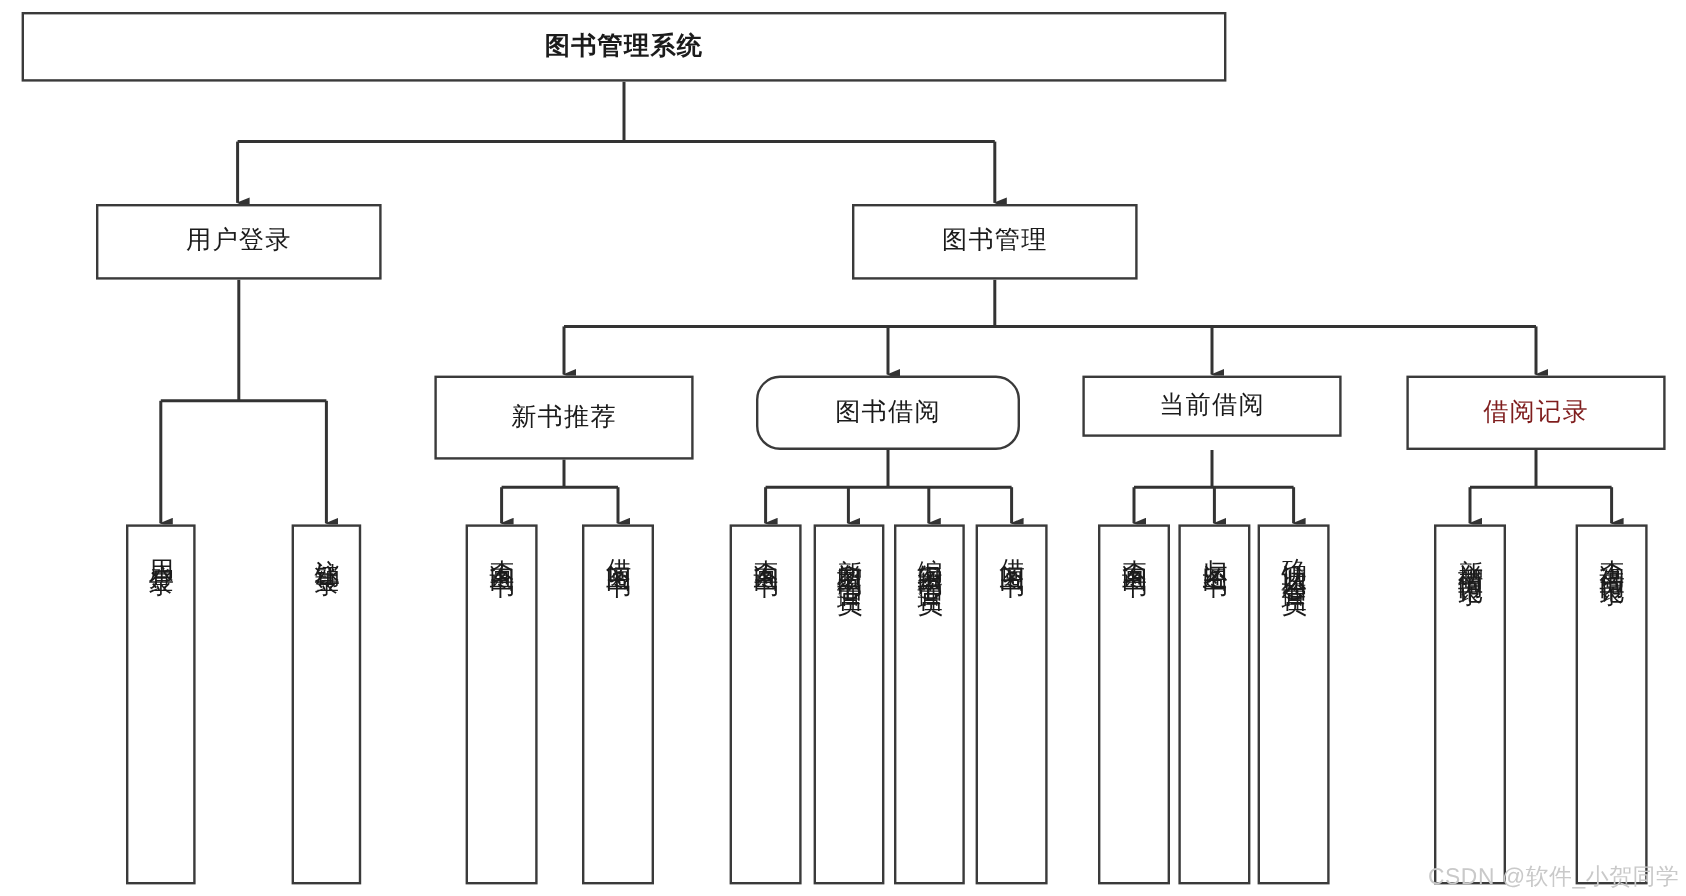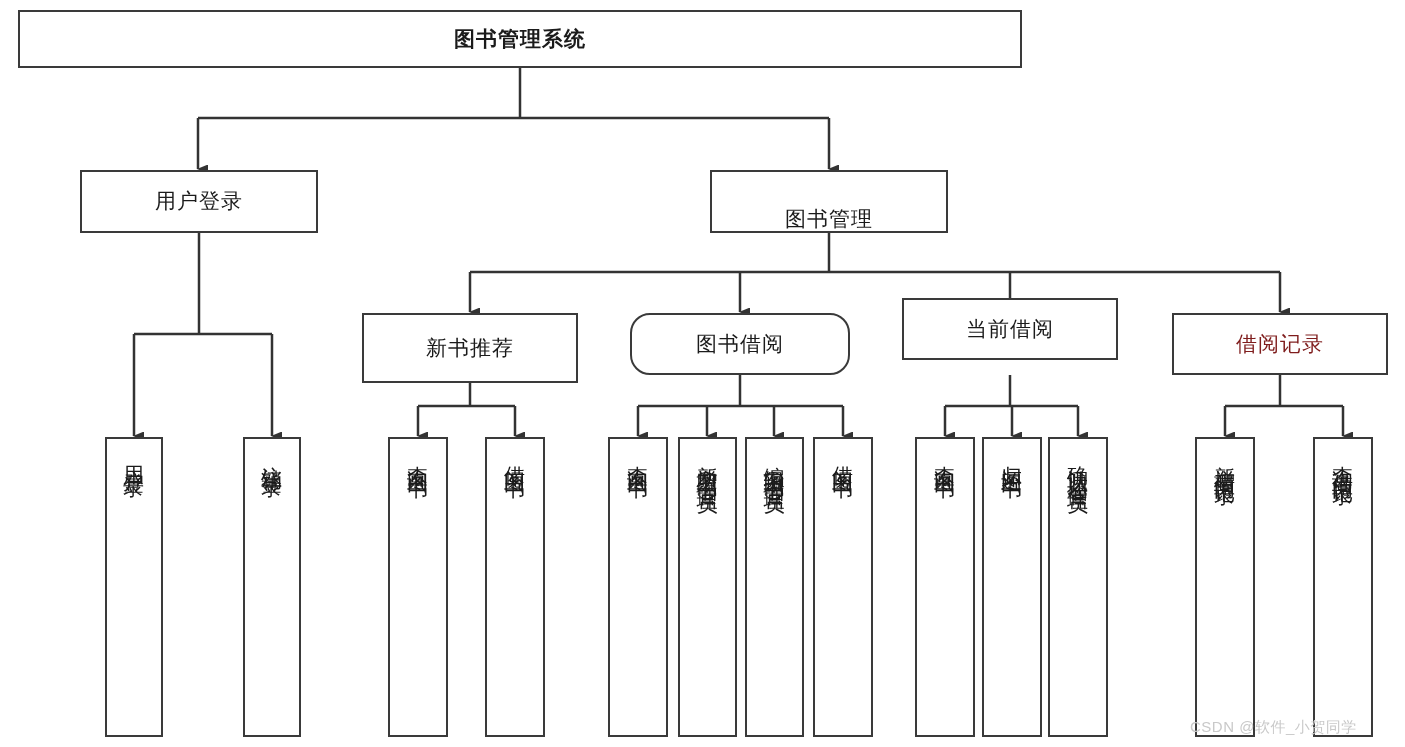--- a/index.html
+++ b/index.html
@@ -51,21 +51,21 @@
     writing-mode: vertical-rl;
     text-orientation: upright;
     font-size: 21px;
     letter-spacing: 4px;
     line-height: 1;
     white-space: nowrap;
     text-align: left;
   }
   .watermark {
     position: absolute;
-    font-size: 15px;
+    font-size: 19px;
     color: #c9c9c9;
     white-space: nowrap;
     letter-spacing: 0.5px;
   }
 </style>
 </head>
 <body>
 
 <div id="canvas">
 
@@ -112,30 +112,30 @@
       </g>
   </svg>
 
   <div id="nodes-layer">
       <div class="node" style="left: 18px; top: 10px; width: 1004px; height: 58px; border-color: rgb(58, 58, 58); background: rgb(255, 255, 255);">
         <span class="label" style="color: rgb(27, 27, 27); font-weight: bold;">图书管理系统</span>
       </div>
       <div class="node" style="left: 80px; top: 170px; width: 238px; height: 63px; border-color: rgb(58, 58, 58); background: rgb(255, 255, 255);">
         <span class="label" style="color: rgb(27, 27, 27);">用户登录</span>
       </div>
-      <div class="node" style="left: 710px; top: 170px; width: 238px; height: 63px; border-color: rgb(58, 58, 58); background: rgb(255, 255, 255); align-items: flex-end;">
+      <div class="node" style="left: 710px; top: 170px; width: 238px; height: 63px; border-color: rgb(58, 58, 58); background: rgb(255, 255, 255);">
         <span class="label" style="color: rgb(27, 27, 27);">图书管理</span>
       </div>
       <div class="node" style="left: 362px; top: 313px; width: 216px; height: 70px; border-color: rgb(58, 58, 58); background: rgb(255, 255, 255);">
         <span class="label" style="color: rgb(27, 27, 27);">新书推荐</span>
       </div>
       <div class="node" style="left: 630px; top: 313px; width: 220px; height: 62px; border-color: rgb(58, 58, 58); background: rgb(255, 255, 255); border-radius: 20px;">
         <span class="label" style="color: rgb(27, 27, 27);">图书借阅</span>
       </div>
-      <div class="node" style="left: 902px; top: 298px; width: 216px; height: 62px; border-color: rgb(58, 58, 58); background: rgb(255, 255, 255); align-items: center;">
+      <div class="node" style="left: 902px; top: 313px; width: 216px; height: 51px; border-color: rgb(58, 58, 58); background: rgb(255, 255, 255); align-items: center;">
         <span class="label" style="color: rgb(27, 27, 27);">当前借阅</span>
       </div>
       <div class="node" style="left: 1172px; top: 313px; width: 216px; height: 62px; border-color: rgb(58, 58, 58); background: rgb(255, 255, 255);">
         <span class="label" style="color: #7f1d1d; text-align: right;">借阅记录</span>
       </div>
       <div class="node vertical" style="left: 105px; top: 437px; width: 58px; height: 300px; border-color: rgb(58, 58, 58); background: rgb(255, 255, 255);">
         <span class="label" style="color: rgb(27, 27, 27);">用户登录</span>
       </div>
       <div class="node vertical" style="left: 243px; top: 437px; width: 58px; height: 300px; border-color: rgb(58, 58, 58); background: rgb(255, 255, 255);">
         <span class="label" style="color: rgb(27, 27, 27);">注销登录</span>

